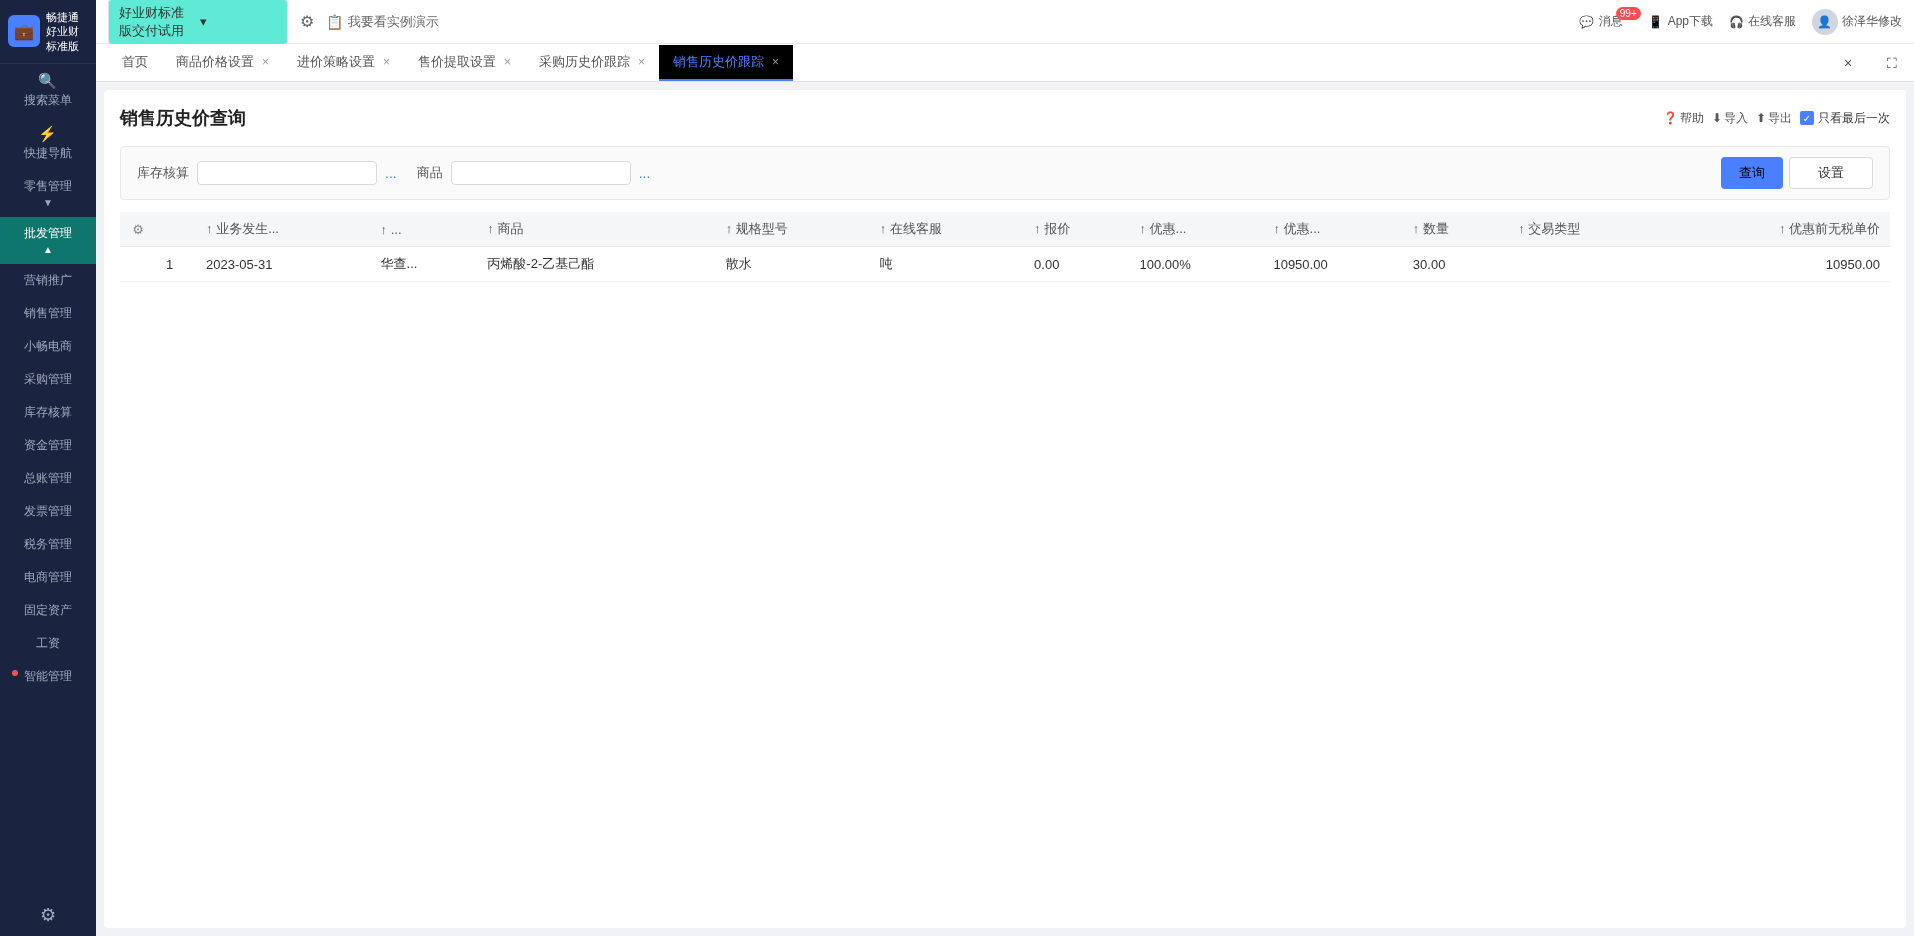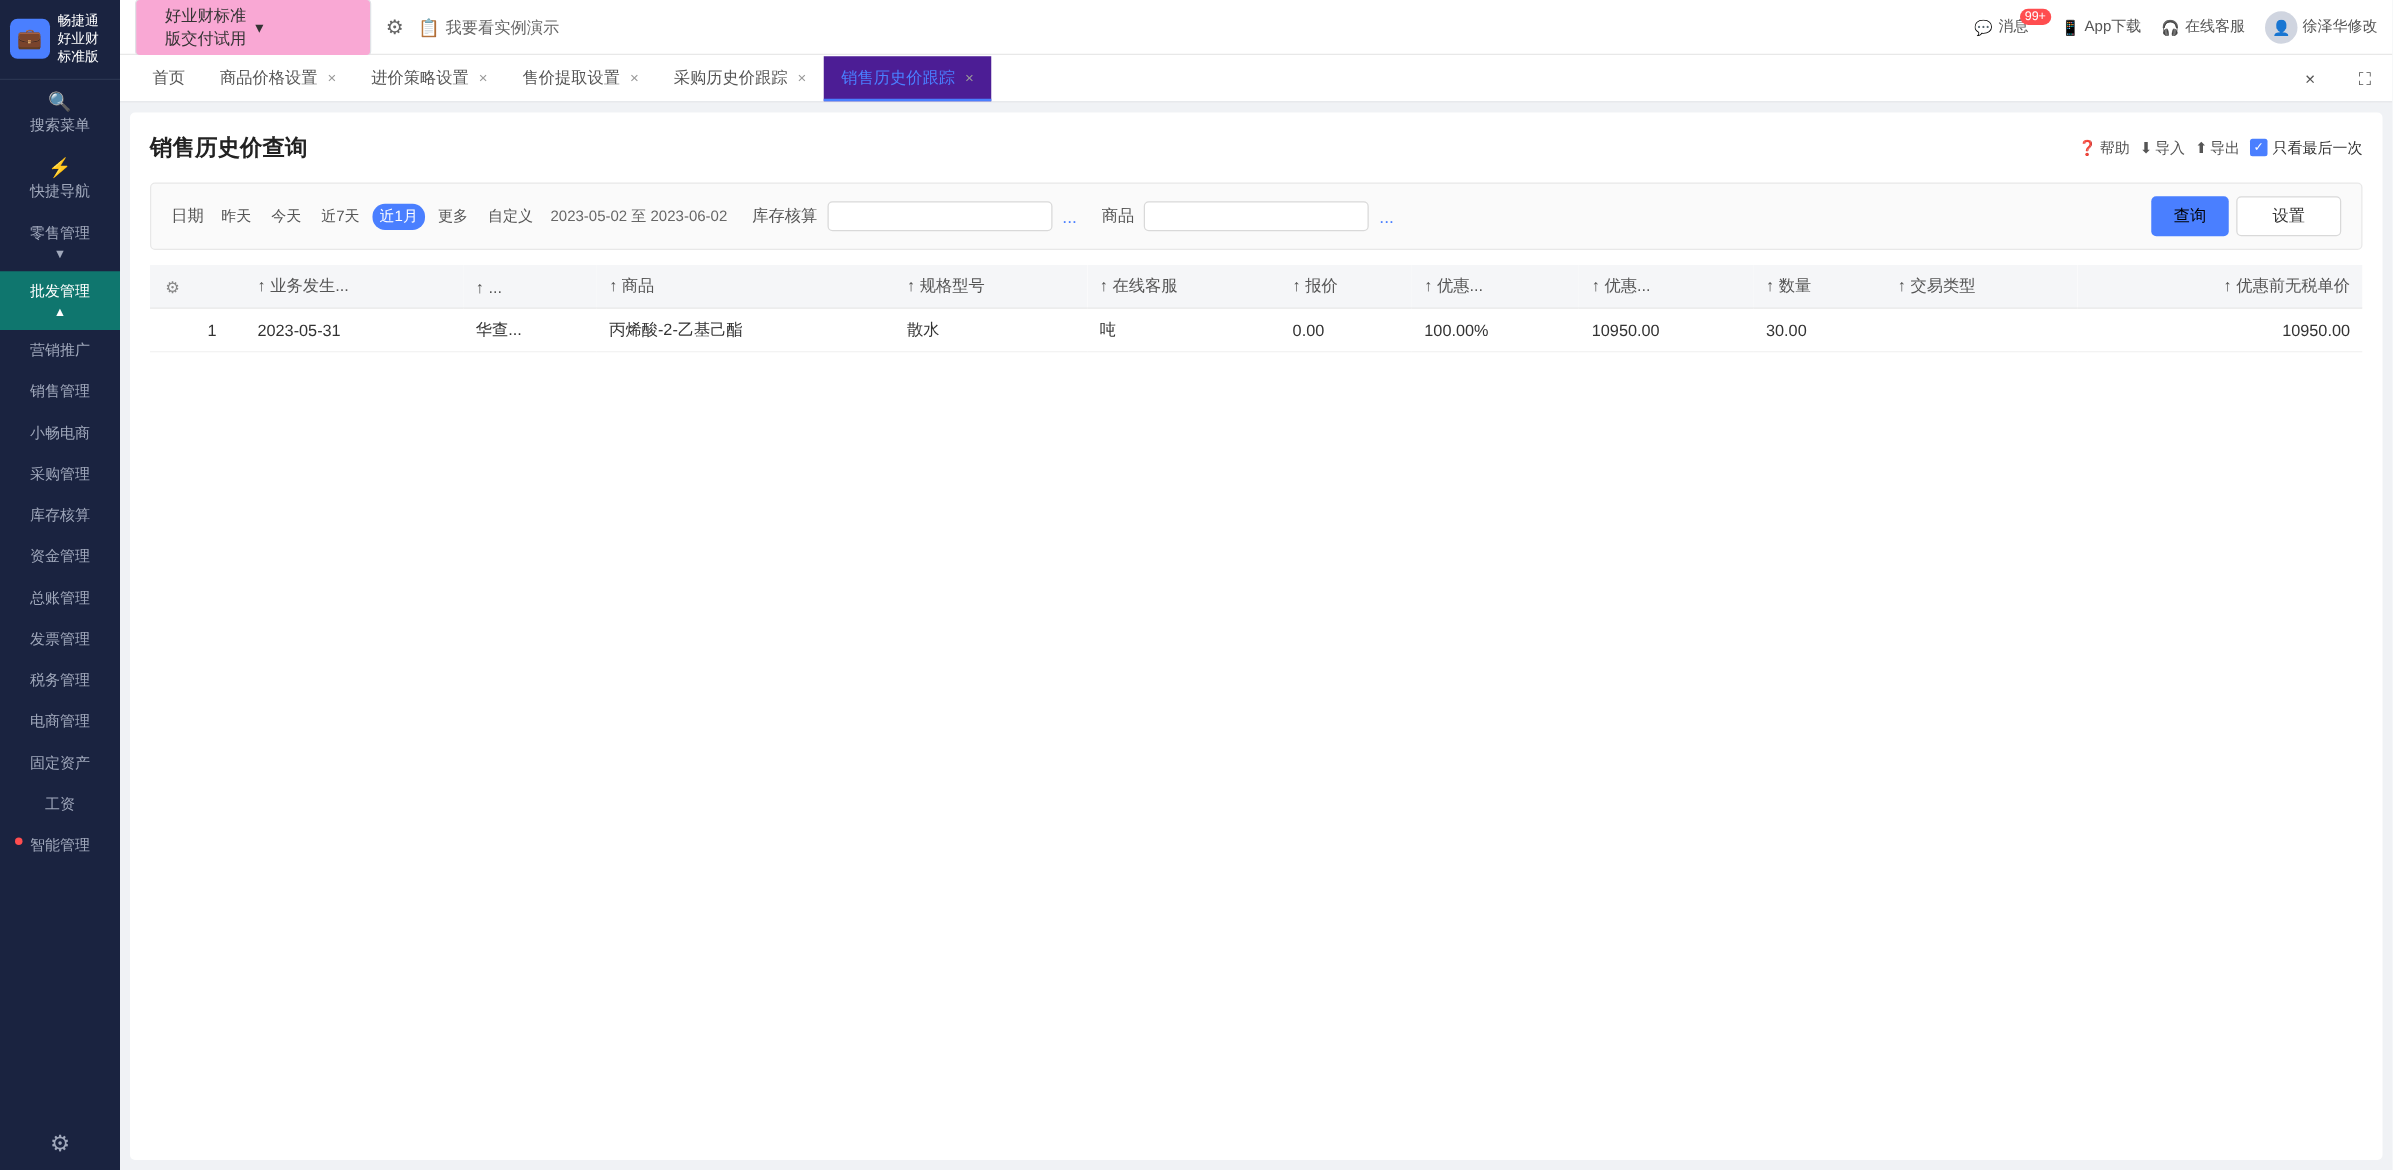--- a/index.html
+++ b/index.html
@@ -76,22 +76,22 @@
       background: #fff;
       height: 44px;
       display: flex;
       align-items: center;
       padding: 0 12px;
       border-bottom: 1px solid #e8e8e8;
       gap: 12px;
     }
     .topbar-product-selector {
       display: flex; align-items: center; gap: 4px;
-      background: #f9a8d4; border: 1px solid #e0e2e6; border-radius: 4px;
-      padding: 4px 23px; cursor: pointer; min-width: 180px;
+      background: #5eead4; border: 1px solid #e0e2e6; border-radius: 4px;
+      padding: 4px 10px; cursor: pointer; min-width: 180px;
     }
     .topbar-product-selector span { font-size: 13px; color: #333; flex: 1; }
     .topbar-settings-icon { color: #666; cursor: pointer; font-size: 16px; }
     .topbar-demo { display: flex; align-items: center; gap: 4px; color: #666; font-size: 13px; cursor: pointer; }
     .topbar-demo-icon { font-size: 14px; }
     .topbar-right { margin-left: auto; display: flex; align-items: center; gap: 16px; }
     .topbar-right-item { display: flex; align-items: center; gap: 4px; color: #555; font-size: 12px; cursor: pointer; position: relative; }
     .badge {
       background: #ff4d4f; color: #fff; font-size: 10px;
       border-radius: 10px; padding: 1px 4px; position: absolute;
@@ -311,21 +311,21 @@
       <span class="tab-close">×</span>
     </div>
     <div class="tab">
       <span>售价提取设置</span>
       <span class="tab-close">×</span>
     </div>
     <div class="tab">
       <span>采购历史价跟踪</span>
       <span class="tab-close">×</span>
     </div>
-    <div class="tab active" style="background:#4c1d95;">
+    <div class="tab active" style="background:#000000;">
       <span>销售历史价跟踪</span>
       <span class="tab-close">×</span>
     </div>
 
     <div class="window-controls">
       <div class="wc-btn">×</div>
       <div class="wc-btn">⛶</div>
     </div>
   </div>
 
@@ -348,32 +348,20 @@
         </span>
         <label class="checkbox-label">
           <div class="checkbox-blue">✓</div>
           <span>只看最后一次</span>
         </label>
       </div>
     </div>
 
     <div class="filter-bar">
       <div class="filter-group">
-        <span class="filter-label">日期</span>
-        <div class="date-options">
-          <span class="date-option">昨天</span>
-          <span class="date-option">今天</span>
-          <span class="date-option">近7天</span>
-          <span class="date-option active">近1月</span>
-          <span class="date-option">更多</span>
-          <span class="date-option">自定义</span>
-        </div>
-        <span class="date-range">2023-05-02 至 2023-06-02</span>
-      </div>
-      <div class="filter-group">
         <span class="filter-label">库存核算</span>
         <input class="filter-input" type="text" value="" style="">
         <span class="filter-dots">...</span>
       </div>
       <div class="filter-group">
         <span class="filter-label">商品</span>
         <input class="filter-input" type="text" value="" style="">
         <span class="filter-dots">...</span>
       </div>
       <div class="filter-right">

